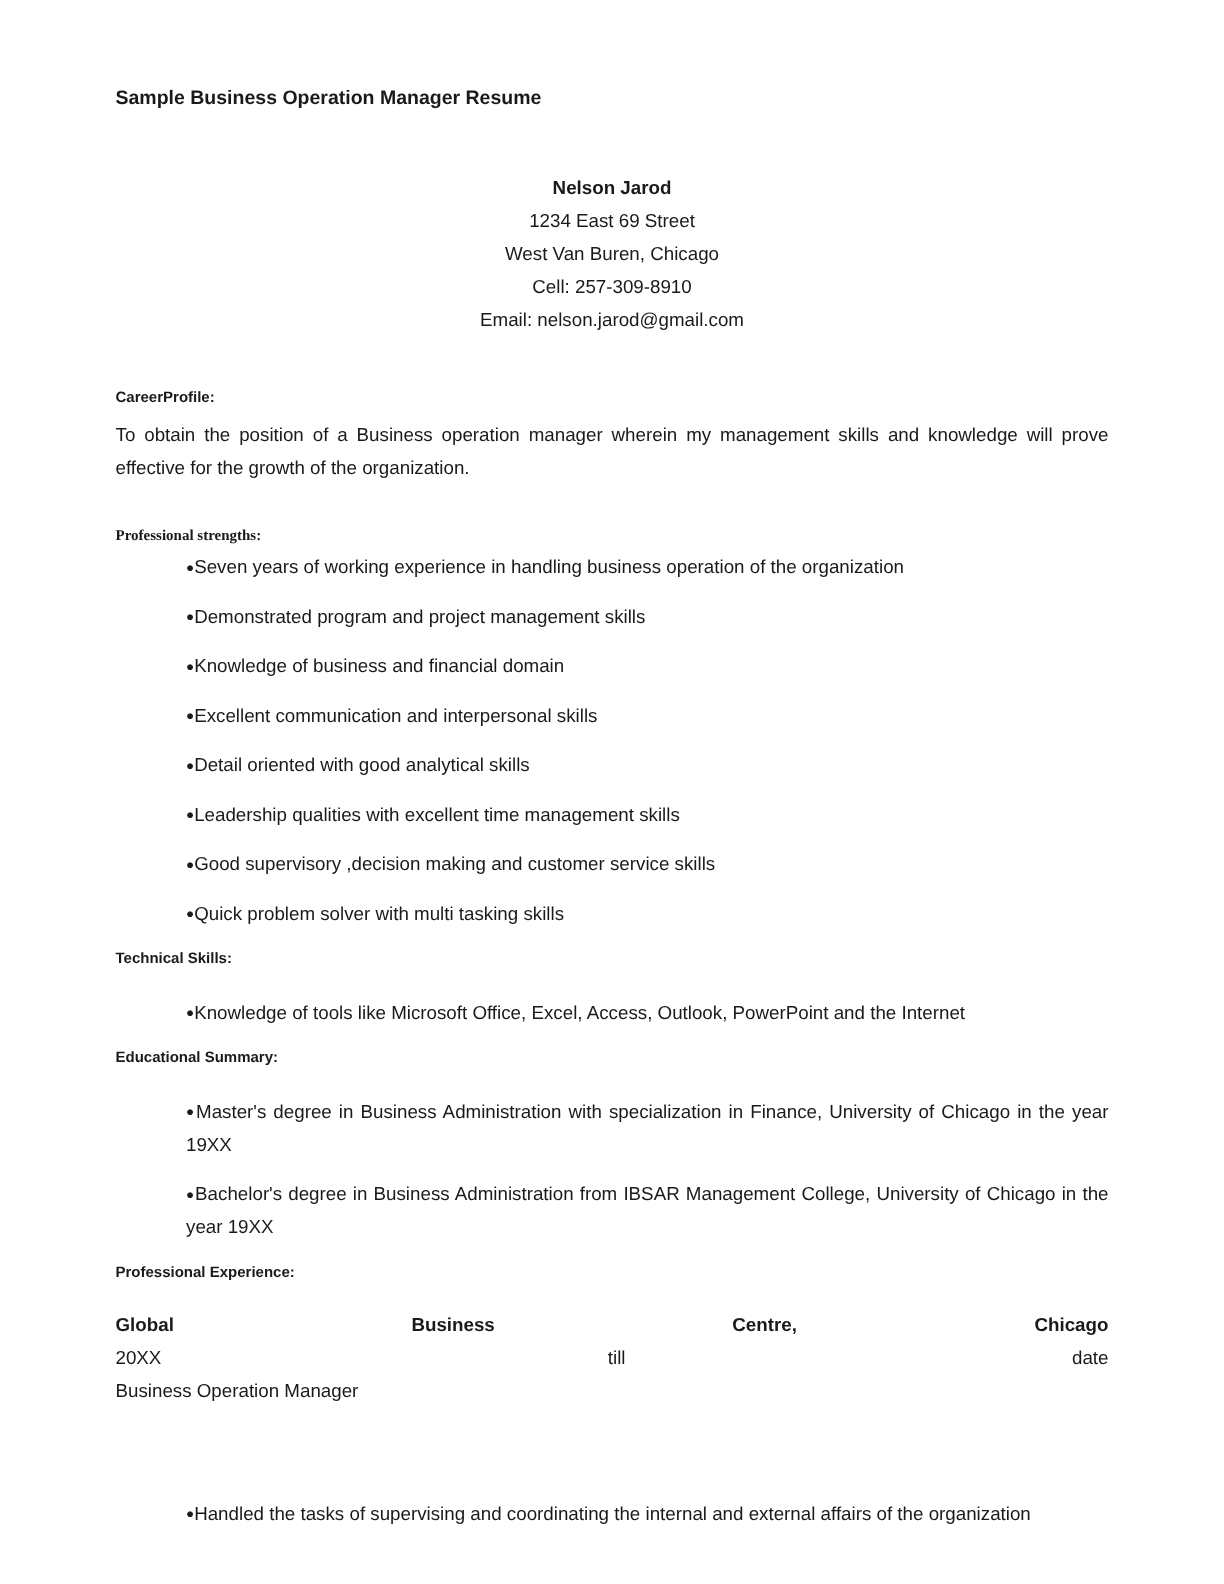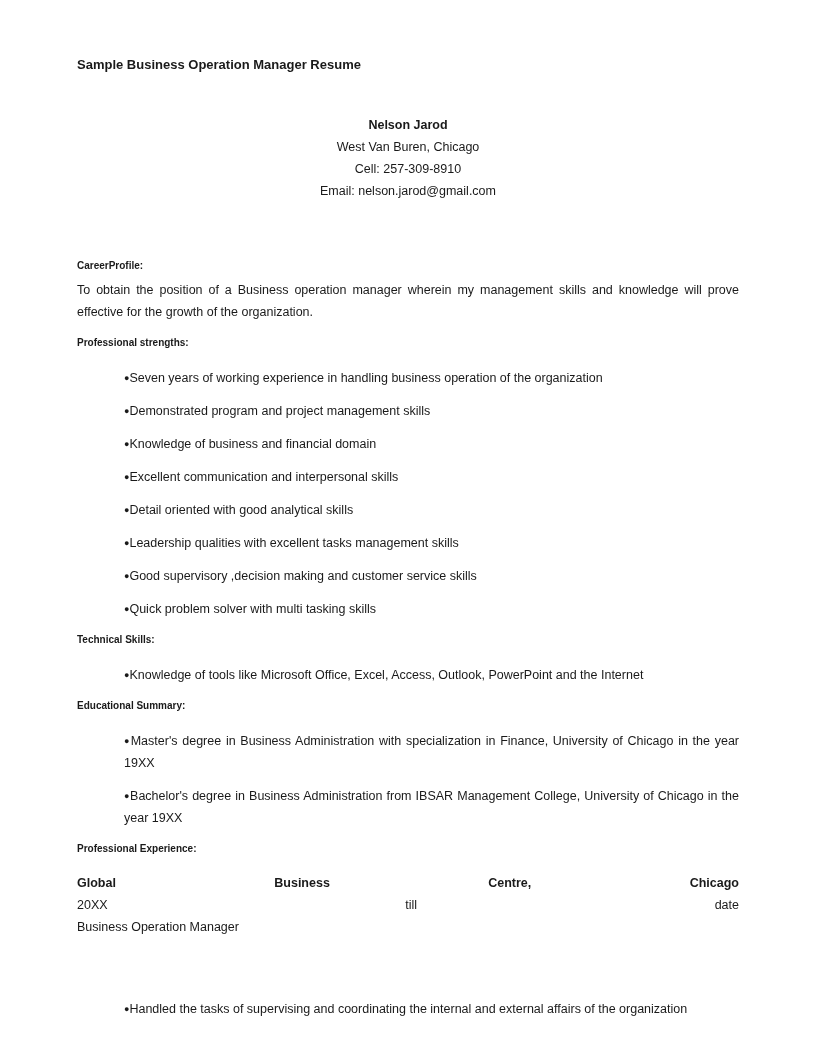--- a/index.html
+++ b/index.html
@@ -21,36 +21,37 @@
   </style>
 </head>
 <body>
 
 <div class="page">
 
   <div class="abs doc-title">Sample Business Operation Manager Resume</div>
 
   <div class="center-block">
     <div class="name">Nelson Jarod</div>
+    <div>1234 East 69 Street</div>
     <div>West Van Buren, Chicago</div>
     <div>Cell:  257-309-8910</div>
     <div>Email: nelson.jarod@gmail.com</div>
   </div>
 
   <div class="abs heading" style="top:260px;left:0;">CareerProfile:</div>
   <div class="abs para" style="top:279px;left:0;width:662px;">To obtain the position of a Business operation manager wherein my management skills and knowledge will prove effective for the growth of the organization.</div>
 
-  <div class="abs heading" style="top:337px;left:0;">Professional strengths:</div>
+  <div class="abs heading" style="top:352px;left:0;font-family:Liberation Serif, serif;">Professional strengths:</div>
 
   <div class="bullet" style="top:367px;"><span class="dot">●</span><span>Seven years of working experience in handling business operation of the organization</span></div>
   <div class="bullet" style="top:400px;"><span class="dot">●</span><span>Demonstrated program and project management skills</span></div>
   <div class="bullet" style="top:433px;"><span class="dot">●</span><span>Knowledge of business and financial domain</span></div>
   <div class="bullet" style="top:466px;"><span class="dot">●</span><span>Excellent communication and interpersonal skills</span></div>
   <div class="bullet" style="top:499px;"><span class="dot">●</span><span>Detail oriented with good analytical skills</span></div>
-  <div class="bullet" style="top:532px;"><span class="dot">●</span><span>Leadership qualities with excellent tasks management skills</span></div>
+  <div class="bullet" style="top:532px;"><span class="dot">●</span><span>Leadership qualities with excellent time management skills</span></div>
   <div class="bullet" style="top:565px;"><span class="dot">●</span><span>Good supervisory ,decision making and customer service skills</span></div>
   <div class="bullet" style="top:598px;"><span class="dot">●</span><span>Quick problem solver with multi tasking skills</span></div>
 
   <div class="abs heading" style="top:634px;left:0;">Technical Skills:</div>
   <div class="bullet" style="top:664px;"><span class="dot">●</span><span>Knowledge of tools like Microsoft Office, Excel, Access, Outlook, PowerPoint and the Internet</span></div>
 
   <div class="abs heading" style="top:700px;left:0;">Educational Summary:</div>
   <div class="bullet wrap" style="top:730px;"><span class="dot">●</span><span>Master's degree in Business Administration with specialization in Finance, University of Chicago in the year 19XX</span></div>
   <div class="bullet wrap" style="top:785px;"><span class="dot">●</span><span>Bachelor's degree in Business Administration from IBSAR Management College, University of Chicago in the year 19XX</span></div>
 

